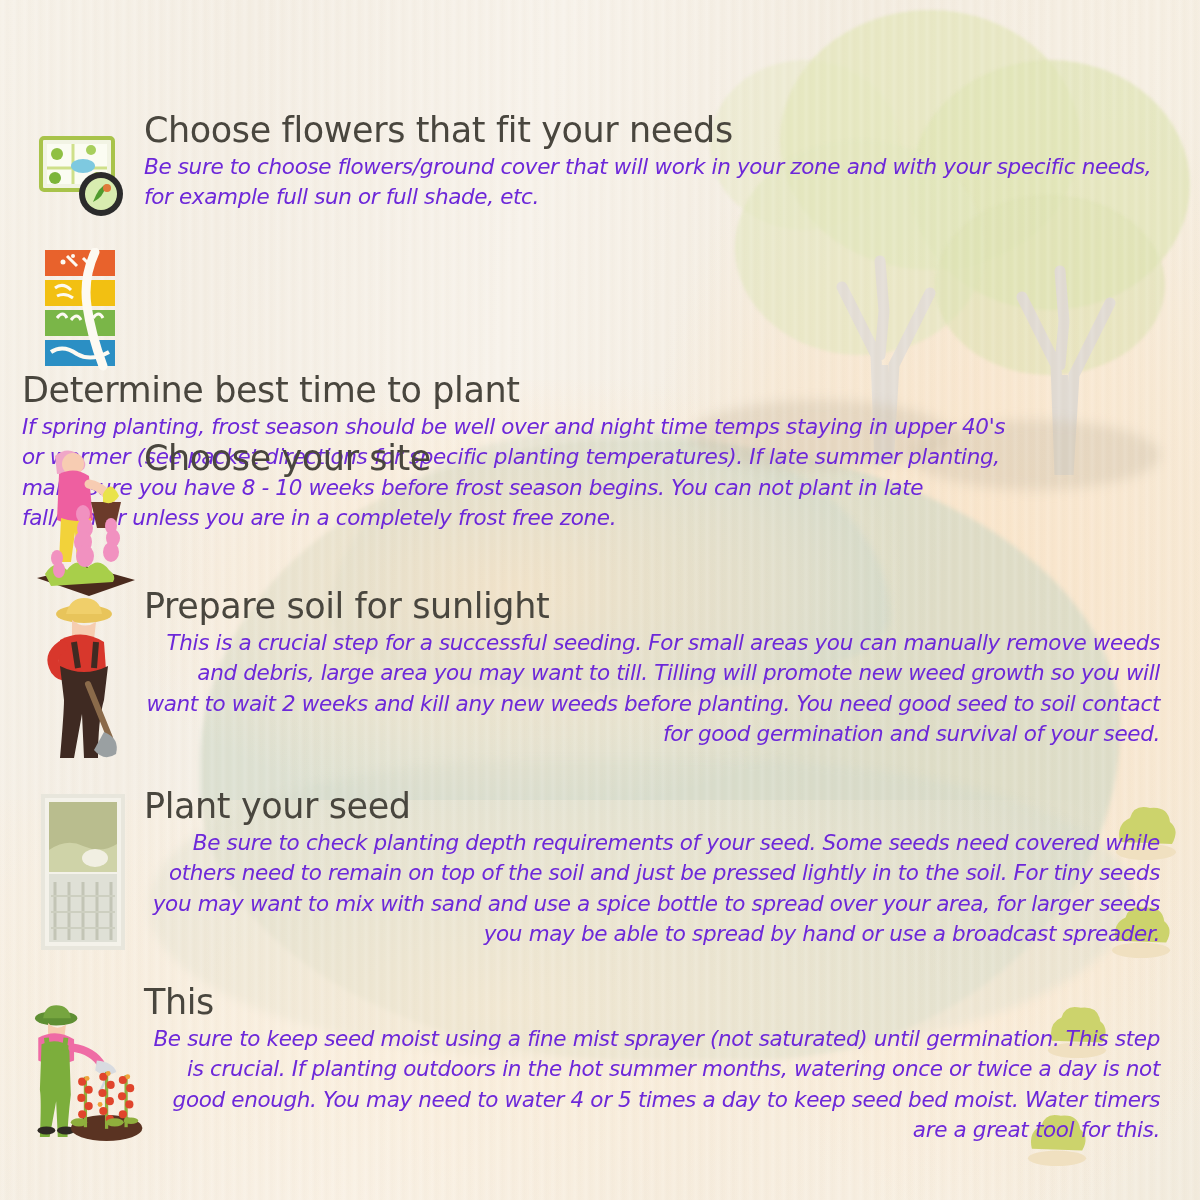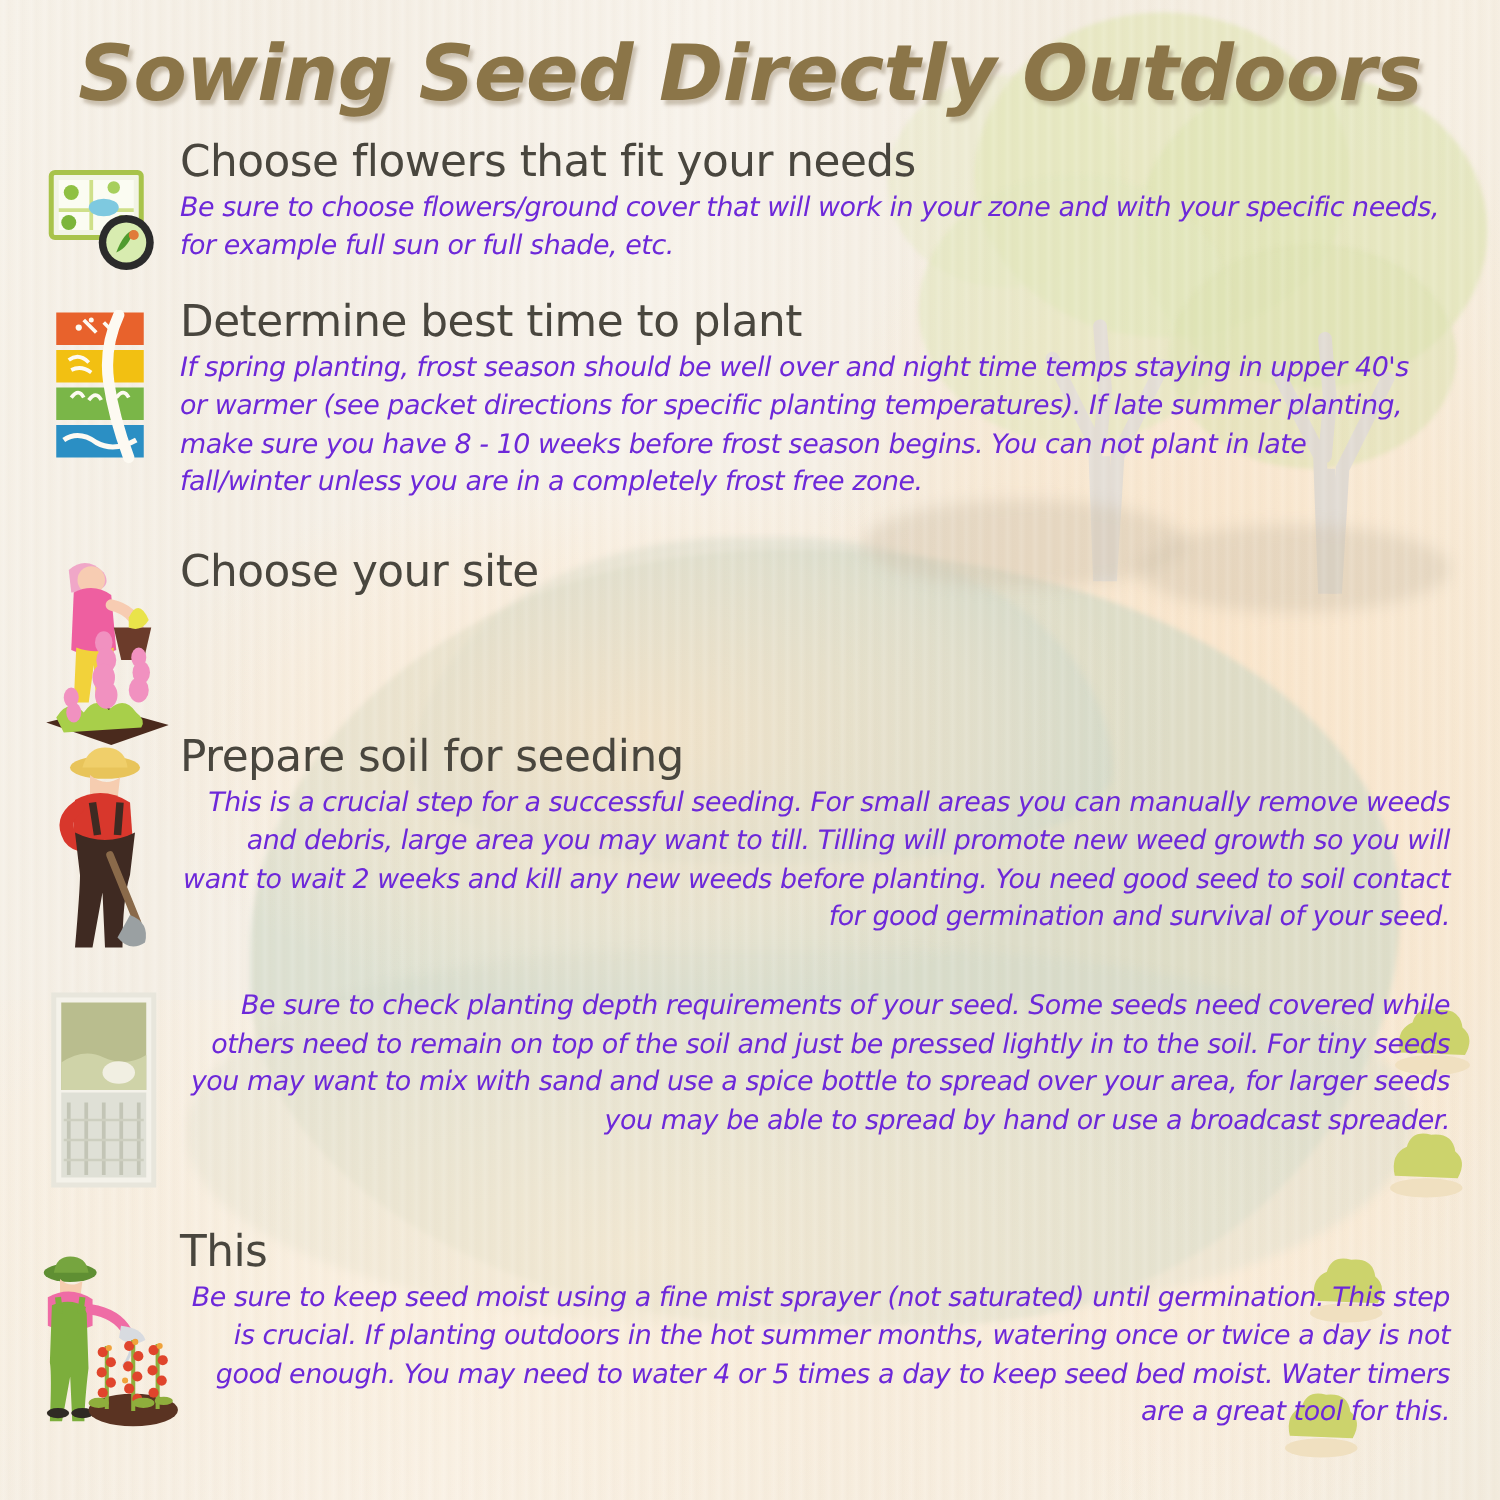--- a/index.html
+++ b/index.html
@@ -157,21 +157,21 @@
     font-size: 21.5px;
     line-height: 1.42;
     color: #6d28d9;
     letter-spacing: -0.35px;
     margin-top: 2px;
     max-width: 1010px;
   }
 
   
   .s0 { height: 128px; }
-  .s1 { height: 200px; }
+  .s1 { height: 200px; flex-direction: column; }
   .s2 { height: 148px; }
   .s3 { height: 200px; }
   .s4 { height: 196px; }
   .s5 { height: 190px; }
 
   .s0 .icon-col { padding-top: 16px; }
   .s1 .icon-col { padding-top: 8px; }
   .s2 .icon-col { padding-top: 0px; }
   .s3 .icon-col { padding-top: 4px; }
   .s4 .icon-col { padding-top: 4px; }
@@ -229,23 +229,20 @@
     <ellipse cx="36" cy="52" rx="30" ry="8" fill="#f0e0c0"></ellipse>
     <path d="M10 42 Q6 24 20 18 Q24 4 40 8 Q58 6 60 22 Q70 30 62 44 Z" fill="#ccd36c"></path>
   </svg>
   <svg class="shrub" style="right:108px; top:1108px; width:70px; height:60px;" viewBox="0 0 72 62">
     <ellipse cx="36" cy="52" rx="30" ry="8" fill="#f0e0c0"></ellipse>
     <path d="M10 42 Q6 24 20 18 Q24 4 40 8 Q58 6 60 22 Q70 30 62 44 Z" fill="#ccd36c"></path>
   </svg>
 
   <div class="bg-layer bg-vtexture"></div>
 
-  <div class="title-wrap">
-    <div class="title">Sowing Seed  Directly Outdoors</div>
-  </div>
 
   <div class="sections">
 
     <div class="section s0">
       <div class="icon-col">
         <svg width="100" height="92" viewBox="0 0 100 92">
           <rect x="8" y="10" width="72" height="52" rx="3" fill="#f2f4e4" stroke="#a8c34a" stroke-width="4"></rect>
           <rect x="14" y="16" width="60" height="40" fill="#fbfcf2"></rect>
           <path d="M14 40 H74" stroke="#cfe08a" stroke-width="3"></path>
           <path d="M40 16 V56" stroke="#cfe08a" stroke-width="3"></path>
@@ -337,21 +334,21 @@
           <path d="M28 54 q-14 10 -6 24 q6 8 18 4" stroke="#d8372c" stroke-width="11" fill="none" stroke-linecap="round"></path>
 
           <path d="M26 74 q24 12 48 0 l-4 34 q-6 20 -6 58 h-14 l-2 -44 l-8 44 h-14 q4 -46 4 -58 z" fill="#3f2a22"></path>
           <path d="M40 50 l4 26 M62 50 l-2 26" stroke="#3f2a22" stroke-width="6"></path>
 
           <path d="M54 92 L76 146" stroke="#8a6a4a" stroke-width="6" stroke-linecap="round"></path>
           <path d="M70 140 q16 6 12 22 q-12 8 -22 -4 z" fill="#9aa0a2"></path>
         </svg>
       </div>
       <div class="text-col">
-        <div class="sec-title">Prepare soil for seeding</div>
+        <div class="sec-title">Prepare soil for sunlight</div>
         <div class="sec-body">This is a crucial step for a successful seeding. For small areas you can manually remove weeds and debris, large area you may want to till. Tilling will promote new weed growth so you will want to wait 2 weeks and kill any new weeds before planting. You need good seed to soil contact for good germination and survival of your seed.</div>
       </div>
     </div>
 
     <div class="section s4">
       <div class="icon-col">
         <svg width="88" height="160" viewBox="0 0 88 160">
           <rect x="4" y="4" width="80" height="152" fill="#f4f2ea"></rect>
           <rect x="10" y="10" width="68" height="70" fill="#b9bd8e"></rect>
           <path d="M10 58 q18 -12 34 -4 q18 8 34 -2 v28 h-68 z" fill="#cfd3a8"></path>
@@ -366,20 +363,21 @@
           </g>
           <g stroke="#cdcfc0" stroke-width="2">
             <path d="M12 104 H76"></path>
             <path d="M12 120 H76"></path>
             <path d="M12 136 H76"></path>
           </g>
           <rect x="4" y="4" width="80" height="152" fill="none" stroke="#e8e6dc" stroke-width="4"></rect>
         </svg>
       </div>
       <div class="text-col">
+        <div class="sec-title">Plant your seed</div>
         <div class="sec-body">Be sure to check planting depth requirements of  your seed.  Some seeds need covered while others need to remain on top of the soil and just be pressed lightly in to the  soil. For tiny seeds you may want to mix with sand and use a spice bottle to spread over your area, for larger seeds you may be able to spread by hand or use a broadcast spreader.</div>
       </div>
     </div>
 
     <div class="section s5">
       <div class="icon-col">
         <svg width="150" height="175" viewBox="0 0 150 175">
 
           <ellipse cx="42" cy="22" rx="26" ry="9" fill="#5f8f33"></ellipse>
           <path d="M26 22 q2 -16 16 -16 q16 0 18 16 z" fill="#76a53f"></path>

